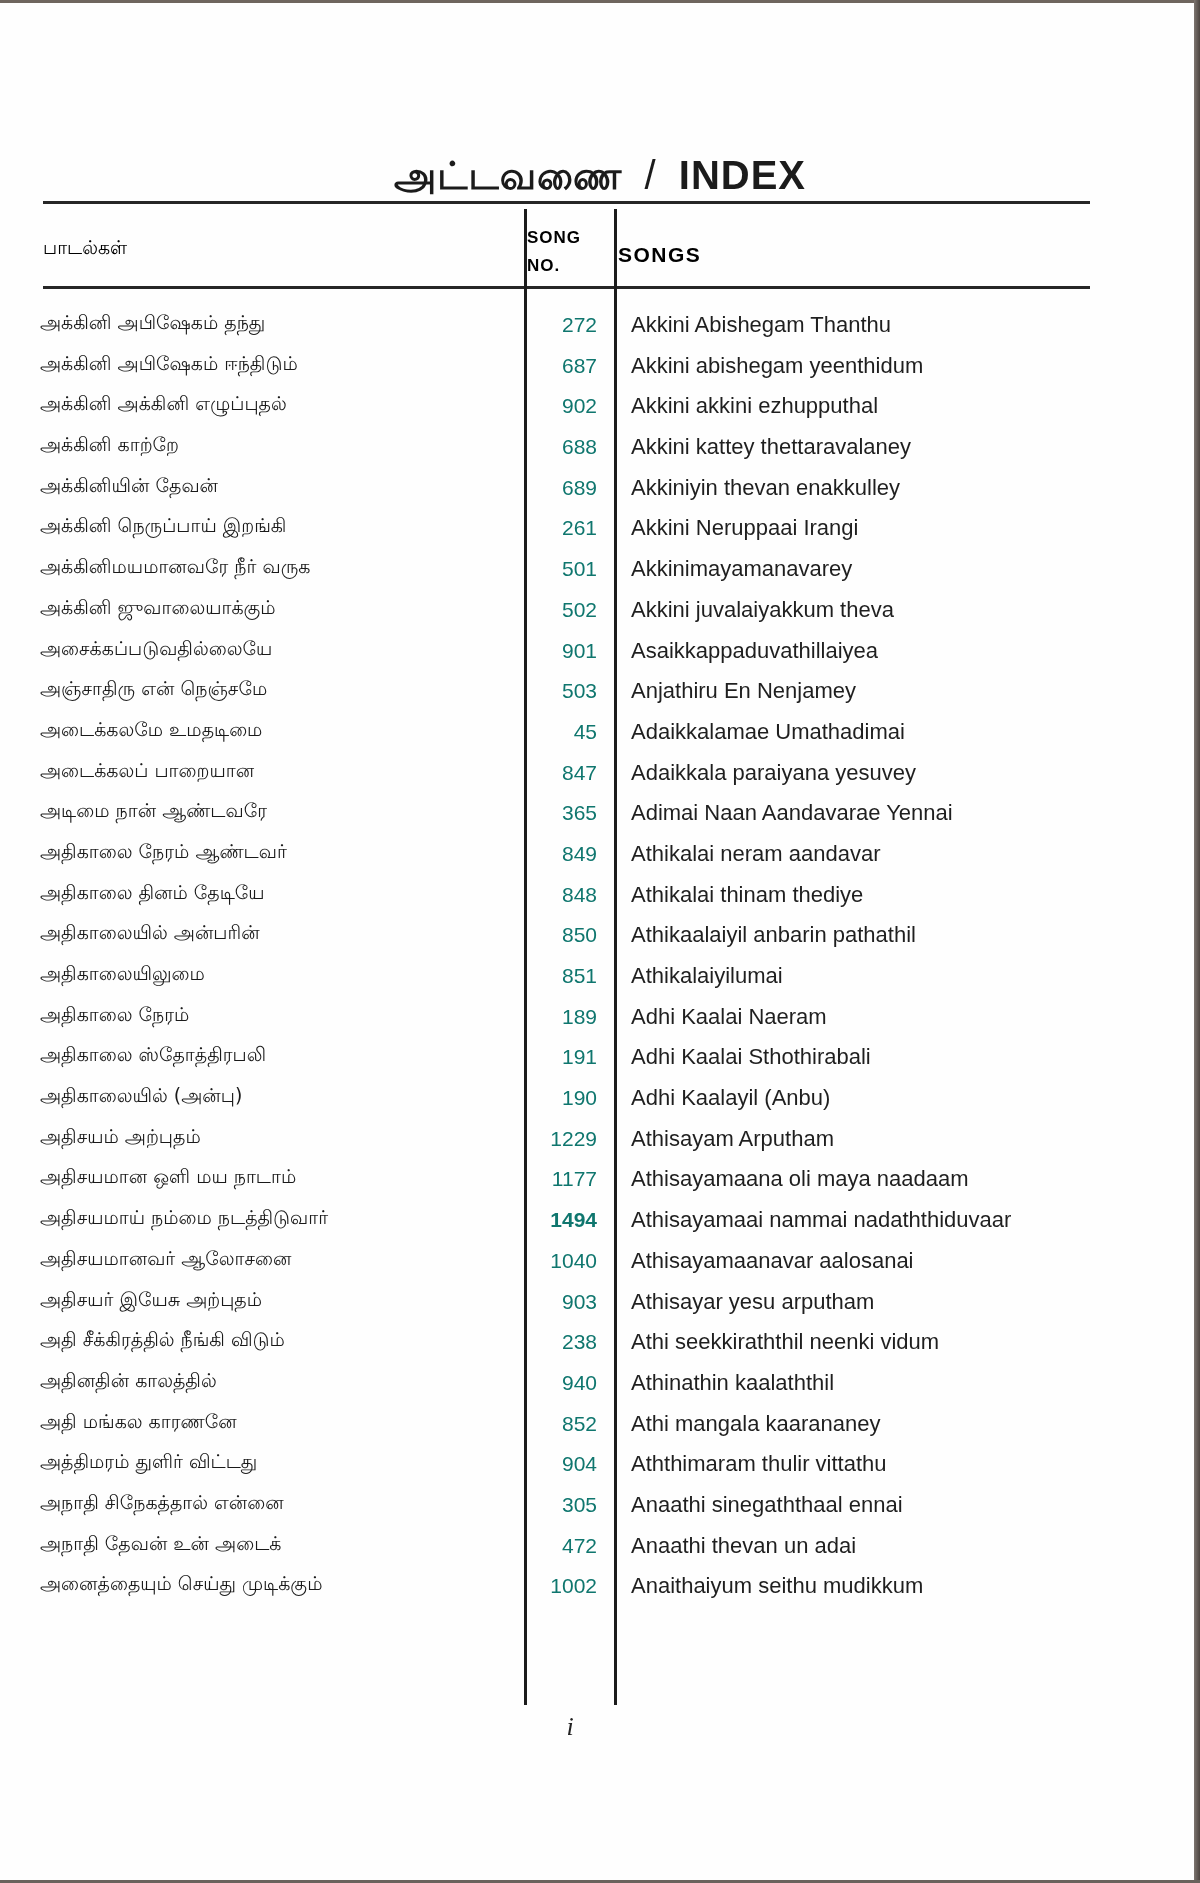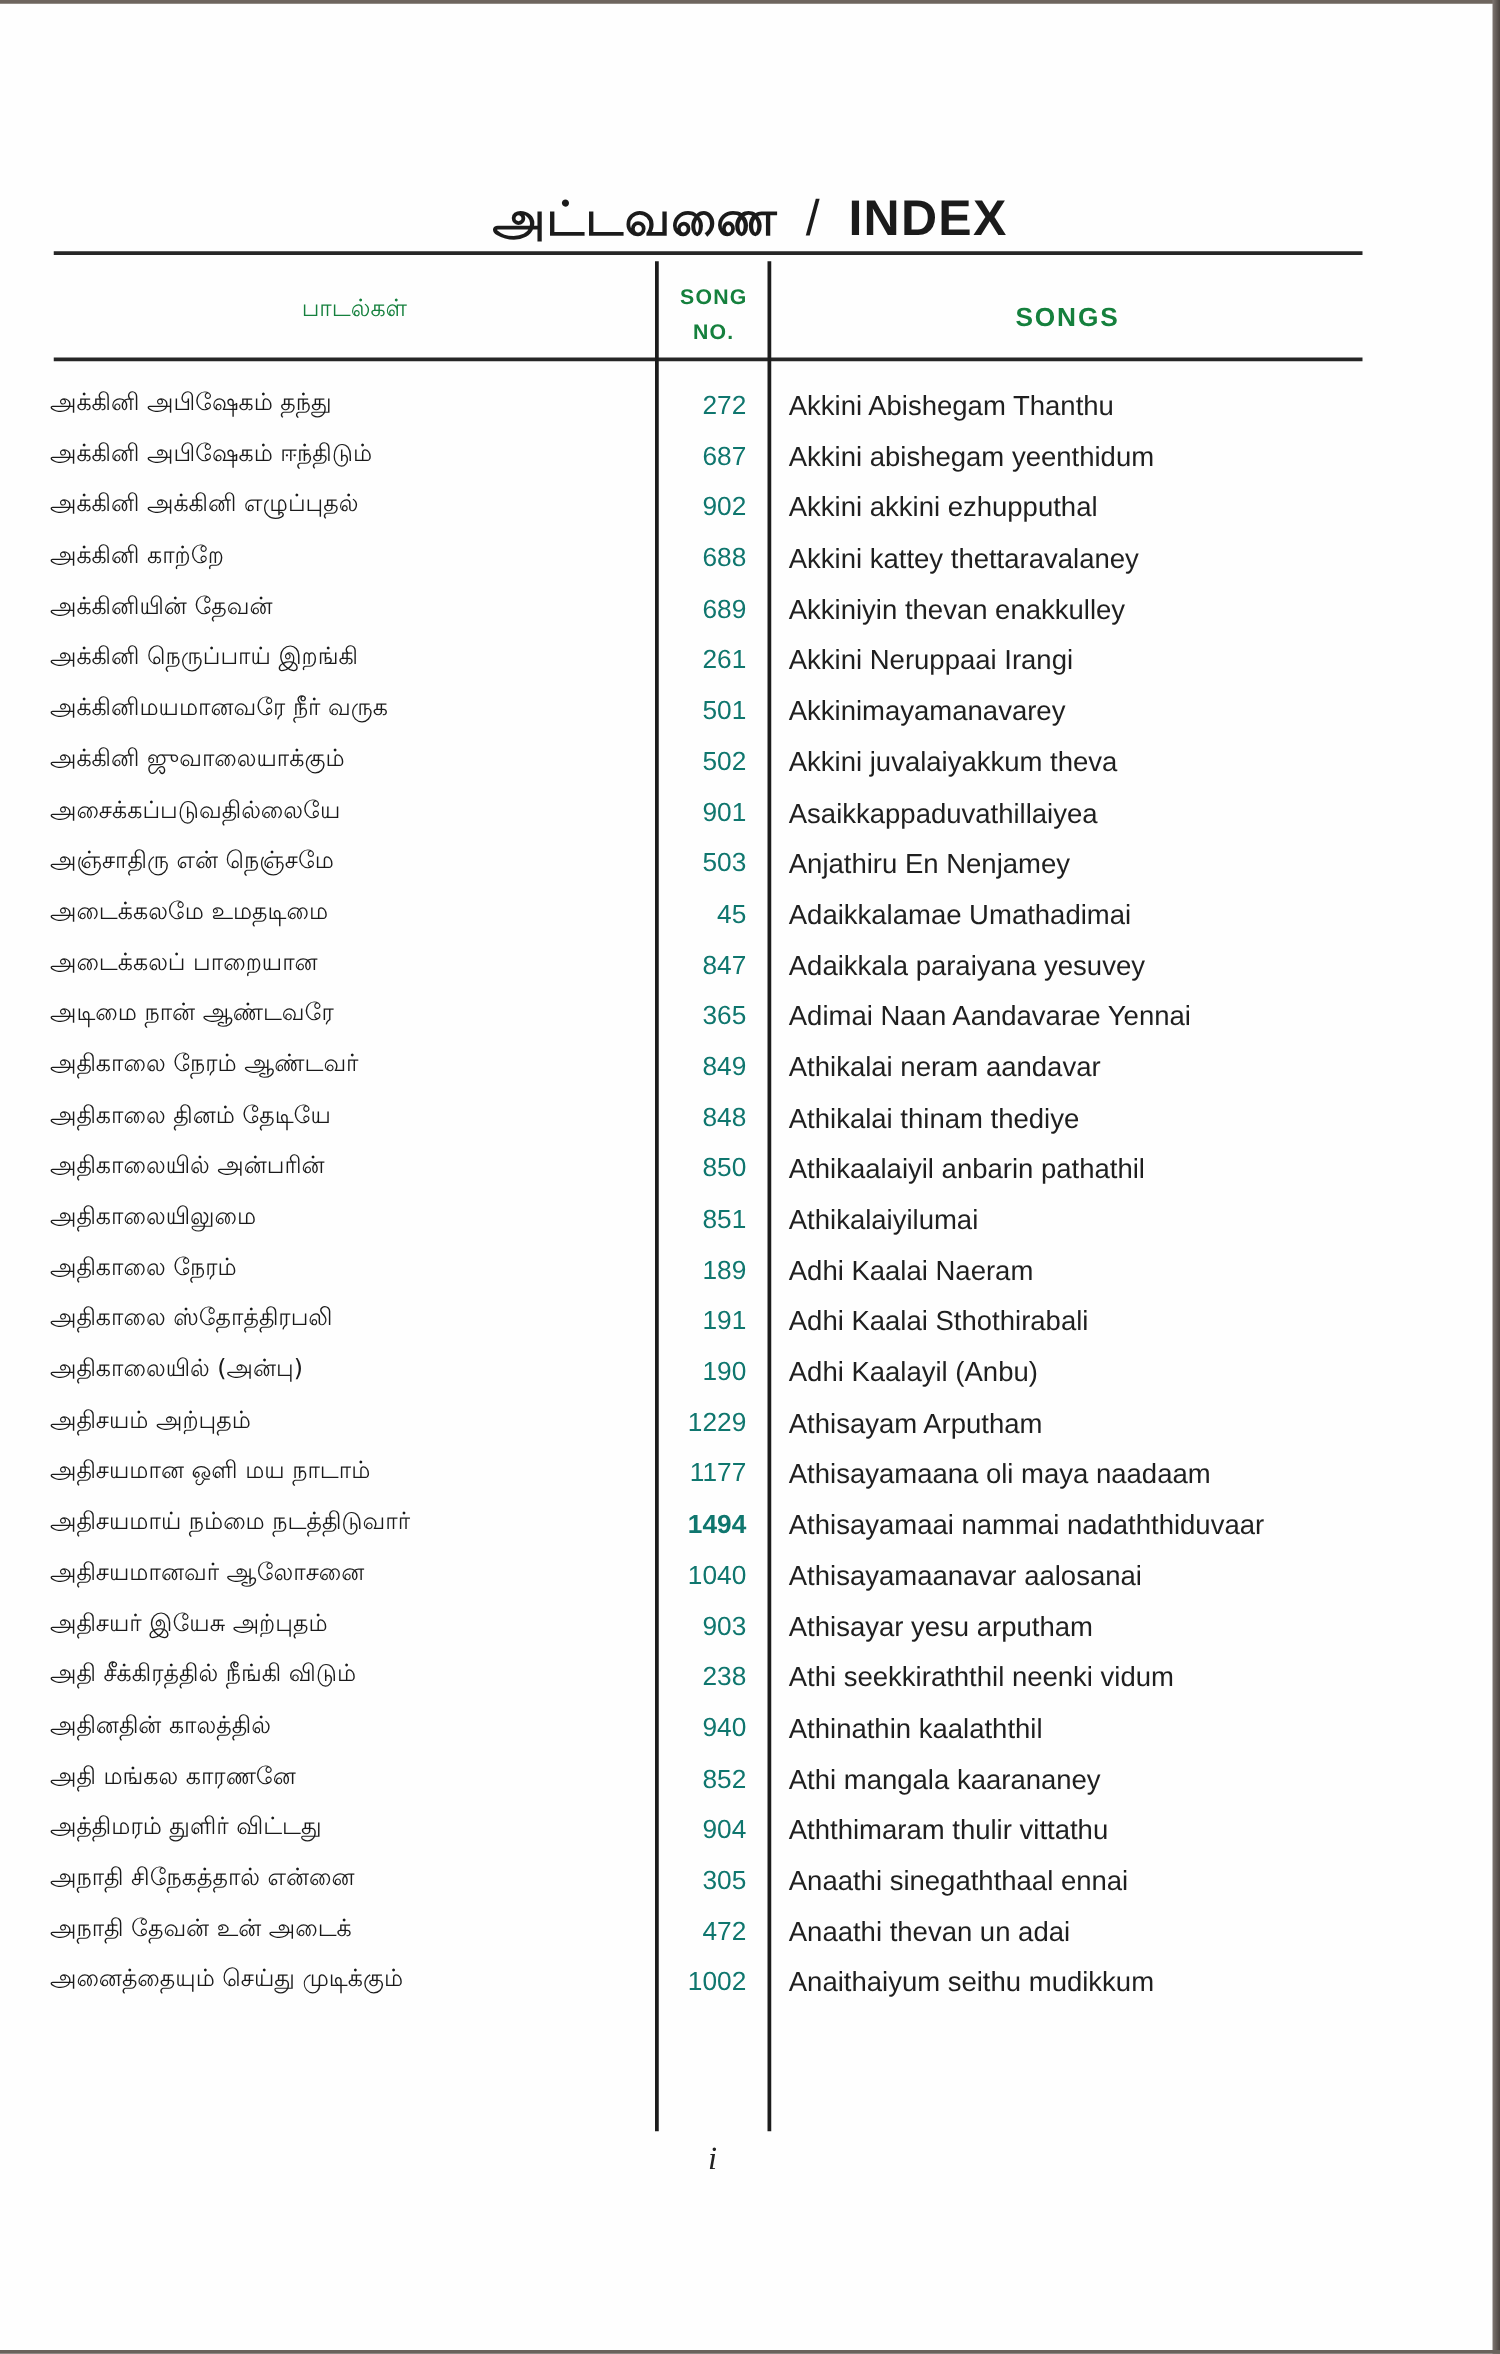--- a/index.html
+++ b/index.html
@@ -67,22 +67,22 @@
       width: 1047px;
     }
     .vline {
       position: absolute;
       width: 3px;
       background: #1c1c1c;
     }
     .header-cell {
       position: absolute;
       font-weight: bold;
-      color: #15803d;
-      text-align: center;
+      color: #000000;
+      text-align: left;
     }
     .hdr-tamil {
       left: 43px; width: 481px;
       top: 236px;
       font-size: 19px;
       font-family: "DejaVu Sans", sans-serif;
       font-weight: normal;
     }
     .hdr-no {
       left: 527px; width: 88px;

